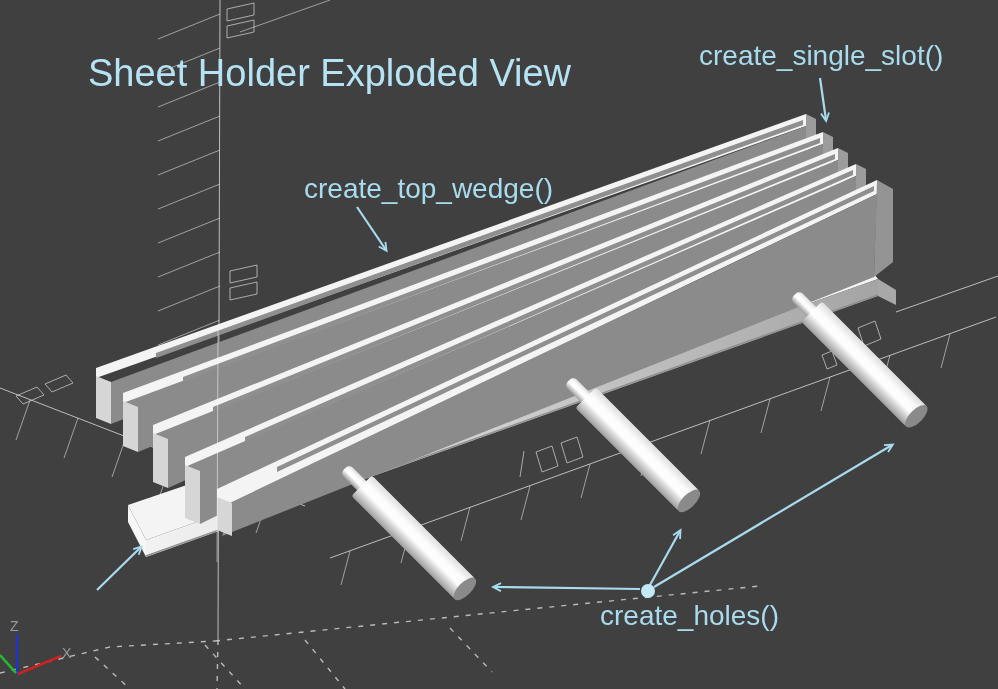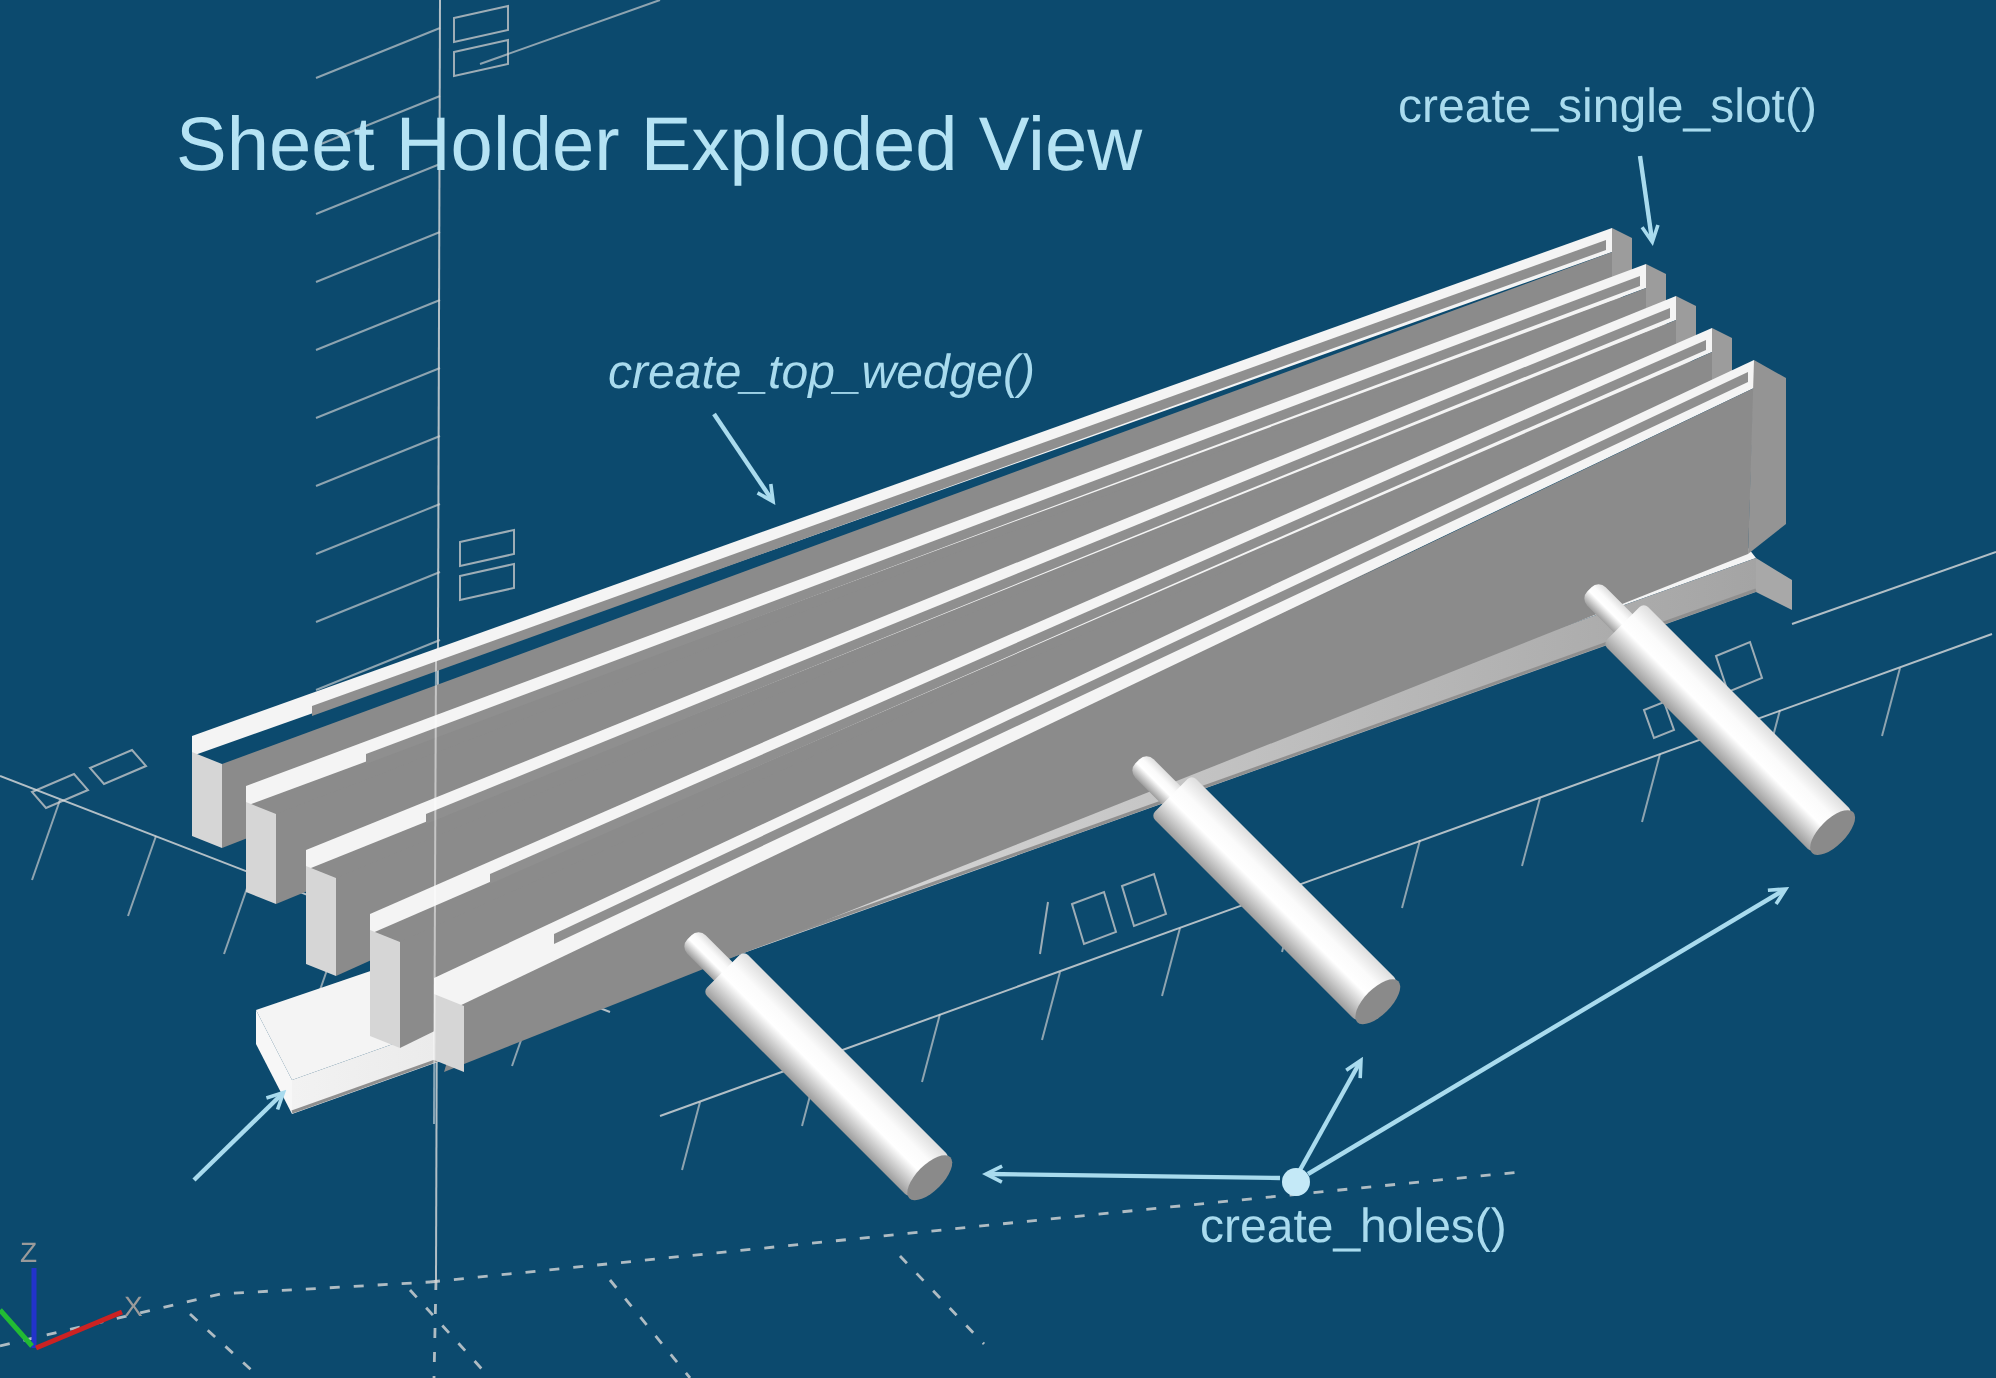--- a/index.html
+++ b/index.html
@@ -1,22 +1,22 @@
 <!DOCTYPE html>
 <html><head>
 <meta charset="utf-8">
 <style>
   html,body{margin:0;padding:0;background:#222;}
   .viewport{
     position:relative;width:998px;height:689px;overflow:hidden;
-    background:#0c4a6e;
+    background:#404040;
     font-family:"Liberation Sans", sans-serif;
   }
   .viewport svg{position:absolute;left:0;top:0;}
-  .lbl{position:absolute;color:#a9dbee;font-size:24px;white-space:nowrap;letter-spacing:0px;}
+  .lbl{position:absolute;color:#a9dbee;font-size:28px;white-space:nowrap;letter-spacing:0px;}
   .title{position:absolute;color:#b5e3f4;font-size:38px;white-space:nowrap;}
   .axis-lbl{position:absolute;color:#9a9a9a;font-size:14px;}
   .grid-line{stroke:#dcdcdc;stroke-width:1;fill:none;opacity:0.8;}
   .grid-tick{stroke:#d4d4d4;stroke-width:1;fill:none;opacity:0.65;}
   .grid-dash{stroke:#d8d8d8;stroke-width:1.4;fill:none;opacity:0.8;stroke-dasharray:5 7;}
   .grid-shape{stroke:#cfcfcf;stroke-width:1;fill:none;opacity:0.75;}
   .ann{stroke:#a9dbee;stroke-width:2.2;fill:none;}
 </style>
 </head>
 <body>
@@ -185,18 +185,18 @@
       <line class="ann" x1="97" y1="590" x2="141" y2="547" marker-end="url(#arrow)"></line>
       <line class="ann" x1="640" y1="589" x2="494" y2="587" marker-end="url(#arrow)"></line>
       <line class="ann" x1="650" y1="585" x2="680" y2="531" marker-end="url(#arrow)"></line>
       <line class="ann" x1="654" y1="587" x2="892" y2="445" marker-end="url(#arrow)"></line>
       <circle cx="648" cy="591" r="7" fill="#c4e9f7"></circle>
     </g>
   </svg>
 
   <div class="title" style="left:88px;top:52px;">Sheet Holder Exploded View</div>
   <div class="lbl" style="left:699px;top:40px;">create_single_slot()</div>
-  <div class="lbl" style="left:304px;top:173px;font-style:italic;">create_top_wedge()</div>
+  <div class="lbl" style="left:304px;top:173px;">create_top_wedge()</div>
   <div class="lbl" style="left:600px;top:600px;text-align:right;">create_holes()</div>
   <div class="axis-lbl" style="left:10px;top:618px;">Z</div>
   <div class="axis-lbl" style="left:62px;top:645px;">X</div>
 
 </div>
 
 </body></html>

